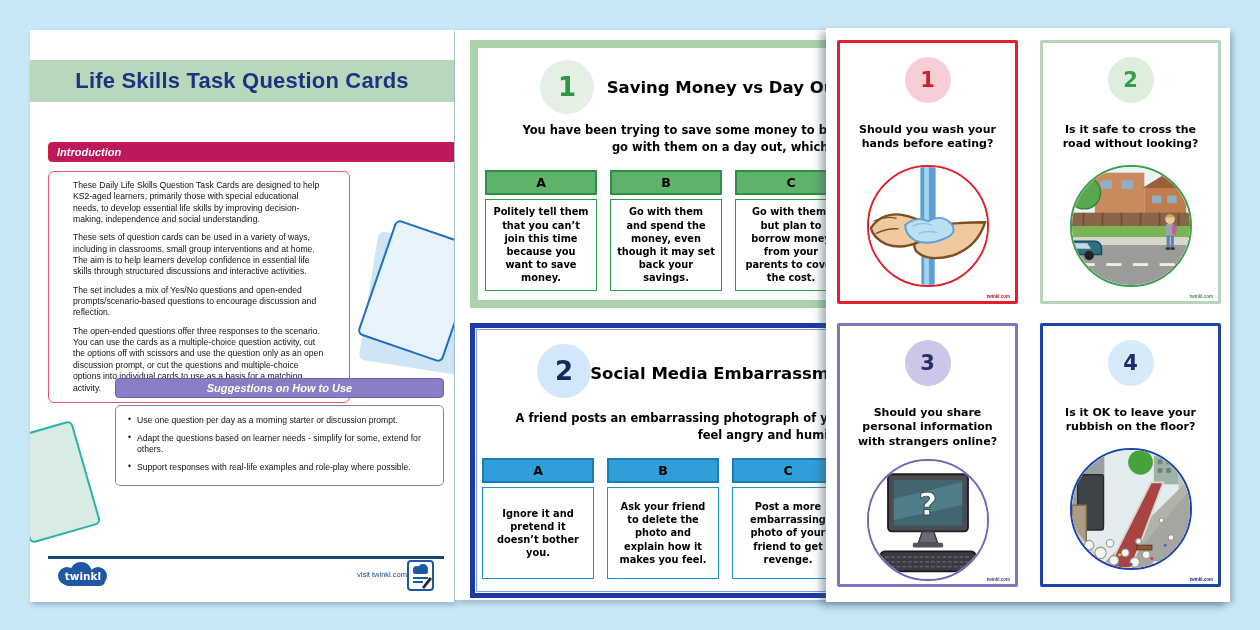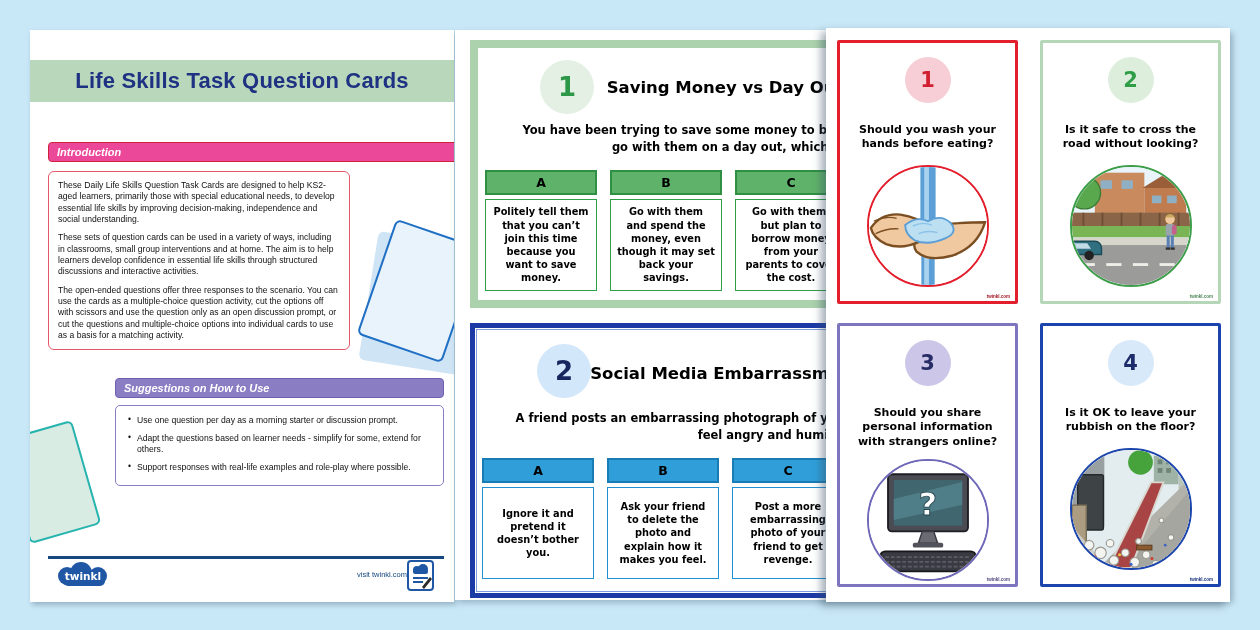--- a/index.html
+++ b/index.html
@@ -14,28 +14,28 @@
 
   
   #page1 { left:30px; top:30px; width:424px; height:572px; overflow:hidden;
            box-shadow:2px 3px 5px rgba(60,90,110,.35); z-index:1; }
   .banner { position:absolute; left:0; top:30px; width:100%; height:42px;
             background:#b9d8bb; display:flex; align-items:center; justify-content:center; }
   .banner h1 { color:#1e3182; font-size:22px; font-weight:bold; letter-spacing:.2px; }
 
   .section-header { position:absolute; border-radius:4px; color:#fff; font-weight:bold;
                     font-style:italic; font-size:11px; padding:3px 8px; }
-  #intro-header { left:18px; top:112px; width:456px; background:#ec4899; border:1.5px solid #d0203a; }
+  #intro-header { left:18px; top:112px; width:456px; background:#be185d; border:1.5px solid #d0203a; }
   #intro-box { position:absolute; left:18px; top:141px; width:302px;
-               border:1.5px solid #e4596a; border-radius:6px; padding:8px 9px;
+               border:1.5px solid #e4596a; border-radius:6px; padding:8px 24px;
                font-size:8.6px; line-height:1.32; color:#101010; }
   #intro-box p { margin-bottom:7px; }
   #intro-box p:last-child { margin-bottom:0; }
 
-  #sugg-header { left:85px; top:348px; width:329px; background:#8a7dc3; border:1.5px solid #6f60b2; }
+  #sugg-header { left:85px; top:348px; width:329px; background:#8a7dc3; border:1.5px solid #6f60b2;text-align:center; }
   #sugg-box { position:absolute; left:85px; top:375px; width:329px;
               border:1.5px solid #8a7dc3; border-radius:5px; padding:9px 10px 5px;
               font-size:8.6px; line-height:1.32; color:#101010; }
   #sugg-box ul { list-style:none; }
   #sugg-box li { position:relative; padding-left:11px; margin-bottom:6.5px; }
   #sugg-box li::before { content:"•"; position:absolute; left:2px; top:-1px; }
 
   .deco { position:absolute; border-radius:6px; }
   #deco-blue-back  { left:338px; top:208px; width:100px; height:130px; background:#cfe4f5; transform:rotate(9deg); }
   #deco-blue-front { left:344px; top:200px; width:90px; height:122px; background:#e9f3fb;
@@ -122,20 +122,21 @@
 
 <div class="page" id="page1">
   <div class="banner">
     <h1>Life Skills Task Question Cards</h1>
   </div>
 
   <div class="section-header" id="intro-header">Introduction</div>
   <div id="intro-box">
     <p>These Daily Life Skills Question Task Cards are designed to help KS2-aged learners, primarily those with special educational needs, to develop essential life skills by improving decision-making, independence and social understanding.</p>
     <p>These sets of question cards can be used in a variety of ways, including in classrooms, small group interventions and at home. The aim is to help learners develop confidence in essential life skills through structured discussions and interactive activities.</p>
+    <p>The set includes a mix of Yes/No questions and open-ended prompts/scenario-based questions to encourage discussion and reflection.</p>
     <p>The open-ended questions offer three responses to the scenario. You can use the cards as a multiple-choice question activity, cut the options off with scissors and use the question only as an open discussion prompt, or cut the questions and multiple-choice options into individual cards to use as a basis for a matching activity.</p>
   </div>
 
   <div class="deco" id="deco-blue-back"></div>
   <div class="deco" id="deco-blue-front"></div>
   <div class="deco" id="deco-teal"></div>
 
   <div class="section-header" id="sugg-header">Suggestions on How to Use</div>
   <div id="sugg-box">
     <ul>

